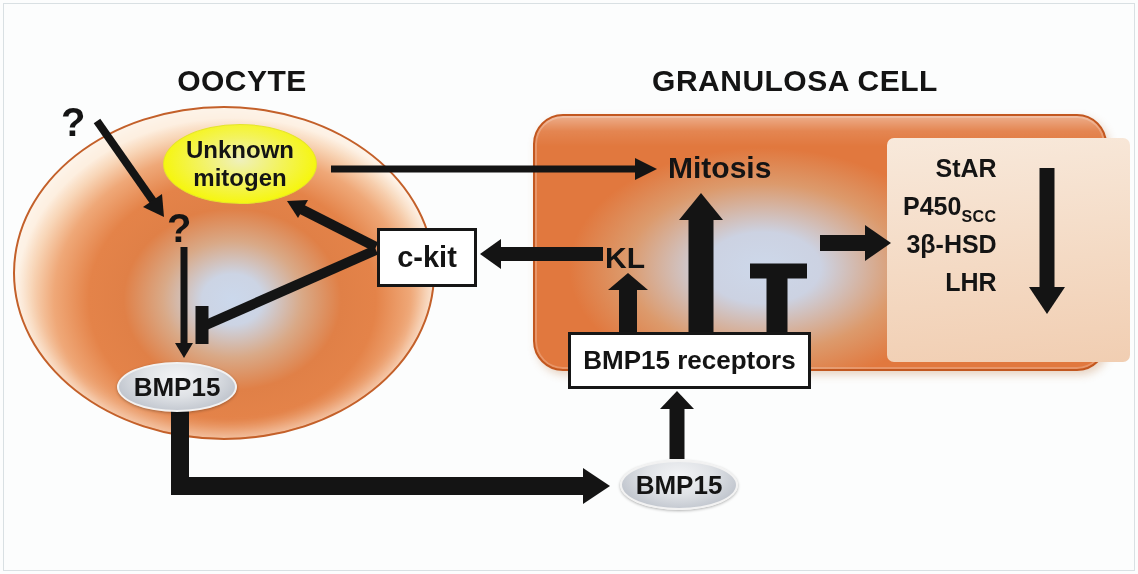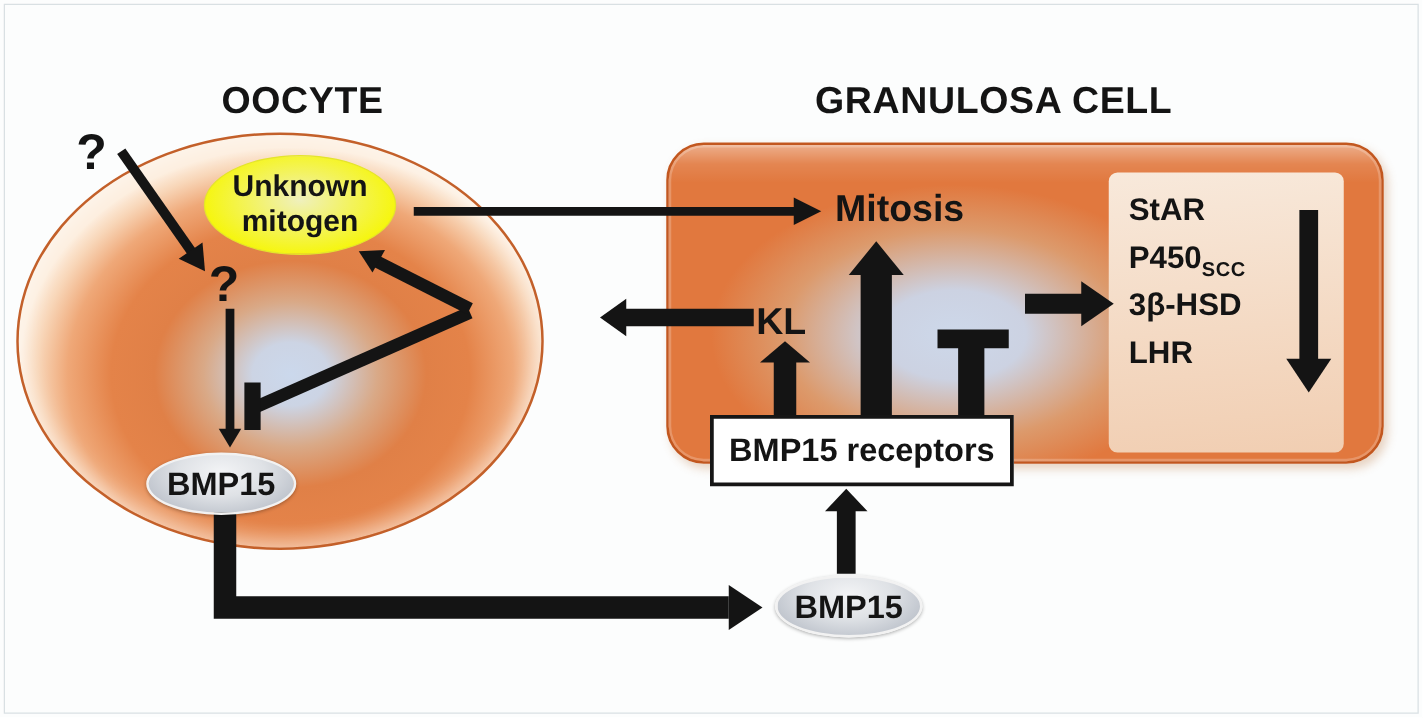--- a/index.html
+++ b/index.html
@@ -26,23 +26,24 @@
     position:absolute; left:533px; top:114px; width:570px; height:253px;
     border-radius:30px;
     border:2px solid #c2571f;
     background:
       linear-gradient(180deg, rgba(255,255,255,0.40) 0%, rgba(255,255,255,0.10) 6%, rgba(255,255,255,0) 12%),
       radial-gradient(ellipse 46% 64% at 40% 60%,
         #cdd8ea 0%, #ccd2e2 22%, #dc9a6c 52%, #e1783e 74%, #e1783e 100%);
     box-shadow: 3px 4px 8px rgba(185,115,60,0.30), inset 0 0 0 2px rgba(255,255,255,0.22);
   }
   .gene-panel{
-    position:absolute; left:887px; top:138px; width:188px; height:224px;
+    position:absolute; left:887px; top:138px; width:243px; height:224px;
     border-radius:7px;
     background:linear-gradient(175deg, #f8e9db 0%, #f4dac4 55%, #f1ceb2 100%);
+    text-align:right;
   }
   .gene-list{position:absolute; left:16px; top:11px;}
   .gene-item{height:38px; line-height:38px; font-size:25px; font-weight:700; white-space:nowrap;}
   .gene-sub{font-size:16px; font-weight:700; vertical-align:-7px; letter-spacing:0.5px;margin-top:28px;}
 
   
   svg.connectors{position:absolute; left:0; top:0; pointer-events:none;}
   svg.connectors line, svg.connectors path{stroke:#141414;}
   svg.connectors polygon{fill:#141414; stroke:none;}
 
@@ -165,14 +166,15 @@
   <div class="label mitosis-label">Mitosis</div>
   <div class="label kl-label">KL</div>
 
   <div class="ellipse mitogen-ellipse">
     <span>Unknown</span>
     <span>mitogen</span>
   </div>
   <div class="ellipse silver bmp15-oocyte">BMP15</div>
   <div class="ellipse silver bmp15-secreted">BMP15</div>
 
+  <div class="node-box ckit-box">c-kit</div>
   <div class="node-box receptors-box">BMP15 receptors</div>
 </div>
 
 </body></html>

